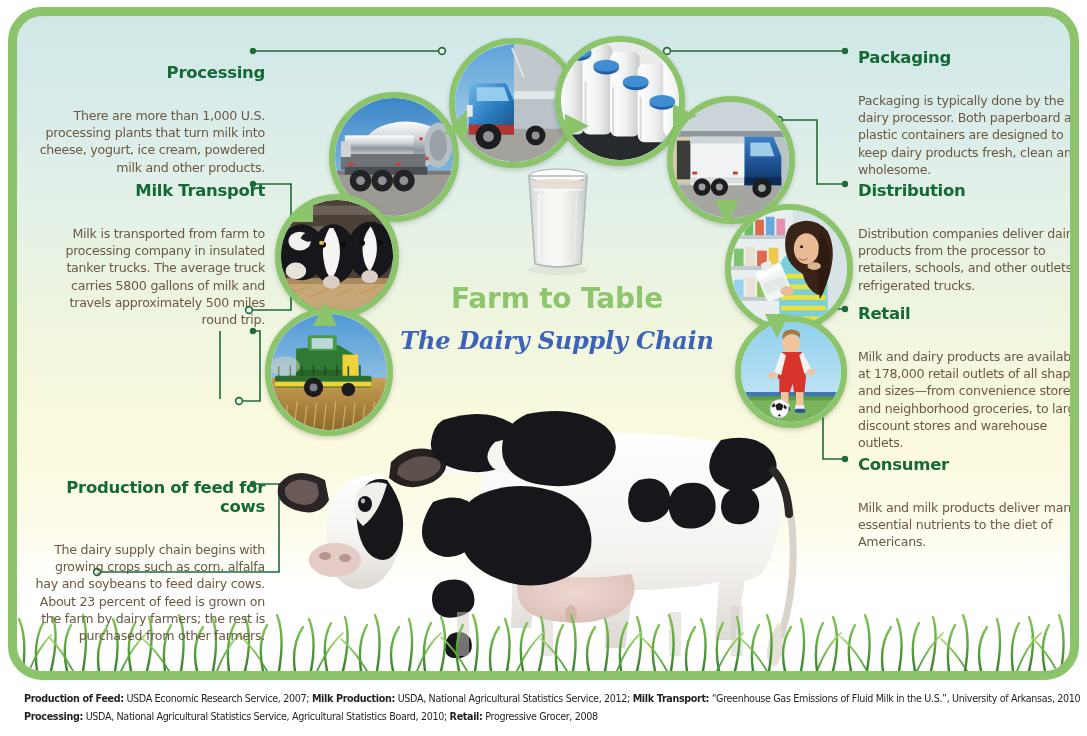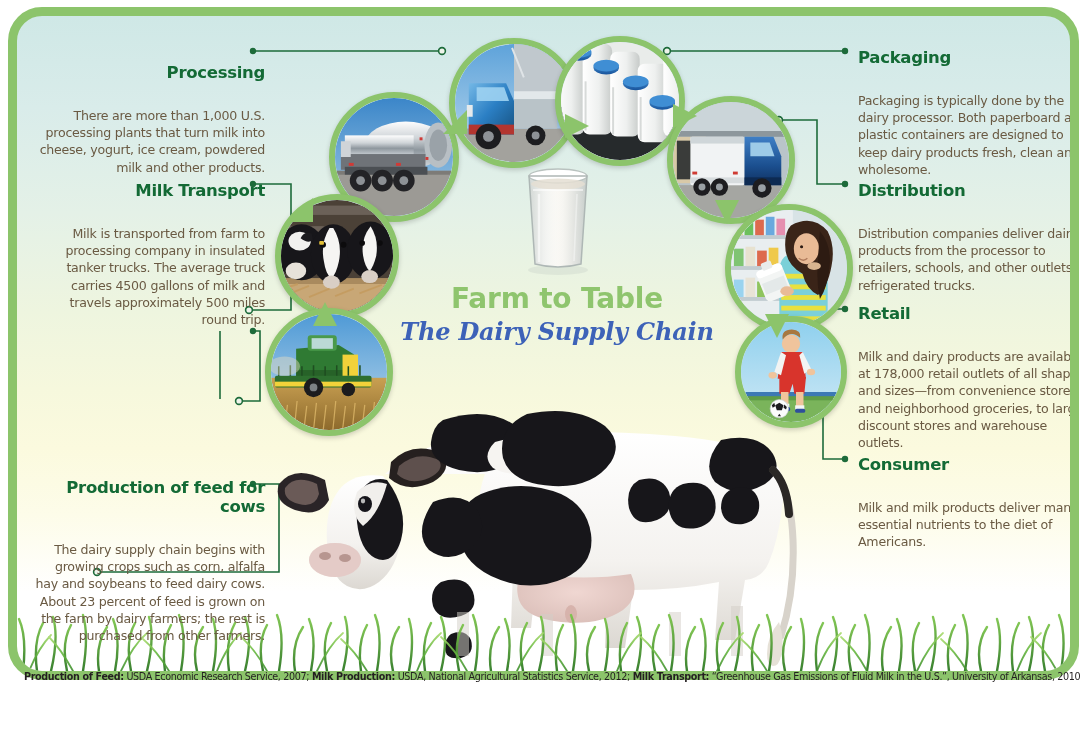--- a/index.html
+++ b/index.html
@@ -83,21 +83,21 @@
     color: #8fc56e;
     letter-spacing: -0.2px;
     line-height: 1.05;
   }
   .title-sub {
     font-family: "DejaVu Serif", serif;
     font-style: italic;
     font-weight: bold;
     font-size: 24px;
     color: #3d62b8;
-    margin-top: 4px;
+    margin-top: 13px;
     letter-spacing: -0.2px;
   }
 
   
   .connectors {
     position: absolute;
     inset: 0;
     pointer-events: none;
   }
 
@@ -166,21 +166,21 @@
     left: 248px;
     top: 368px;
     width: 570px;
     height: 290px;
   }
   .bigcow svg { display:block; width:100%; height:100%; }
 
   
   .footer {
     position: absolute;
-    left: 0; top: 668px;
+    left: 0; top: 690px;
     width: 1087px;
     padding: 0 24px;
   }
   .footer .line {
     font-family: "DejaVu Sans", sans-serif;
     font-size: 9.6px;
     color: #231f20;
     line-height: 1.85;
     letter-spacing: -0.35px;
     white-space: nowrap;
@@ -825,21 +825,21 @@
         </svg>
       </div>
 
       <div class="tblock left" id="blk-processing">
         <h3>Processing</h3>
         <p>There are more than 1,000 U.S. processing plants that turn milk into cheese, yogurt, ice cream, powdered milk and other products.</p>
       </div>
 
       <div class="tblock left" id="blk-transport">
         <h3>Milk Transport</h3>
-        <p>Milk is transported from farm to processing company in insulated tanker trucks. The average truck carries 4500 gallons of milk and travels approximately 500 miles round trip.</p>
+        <p>Milk is transported from farm to processing company in insulated tanker trucks. The average truck carries 5800 gallons of milk and travels approximately 500 miles round trip.</p>
       </div>
 
 
       <div class="tblock left" id="blk-feed">
         <h3>Production of feed for cows</h3>
         <p>The dairy supply chain begins with growing crops such as corn, alfalfa hay and soybeans to feed dairy cows. About 23 percent of feed is grown on the farm by dairy farmers; the rest is purchased from other farmers.</p>
       </div>
 
       <div class="tblock right" id="blk-packaging">
         <h3>Packaging</h3>
@@ -861,15 +861,18 @@
         <p>Milk and milk products deliver many essential nutrients to the diet of Americans.</p>
       </div>
 
     </div>
   </div>
 
   <div class="footer">
     <div class="line">
       <b>Production of Feed:</b><span> USDA Economic Research Service, 2007;  </span><b>Milk Production:</b><span> USDA, National Agricultural Statistics Service, 2012;  </span><b>Milk Transport:</b><span> “Greenhouse Gas Emissions of Fluid Milk in the U.S.”, University of Arkansas, 2010</span>
     </div>
+    <div class="line">
+      <b>Processing:</b><span> USDA, National Agricultural Statistics Service, Agricultural Statistics Board, 2010;  </span><b>Retail:</b><span> Progressive Grocer, 2008</span>
+    </div>
   </div>
 
 </div>
 
 </body></html>

